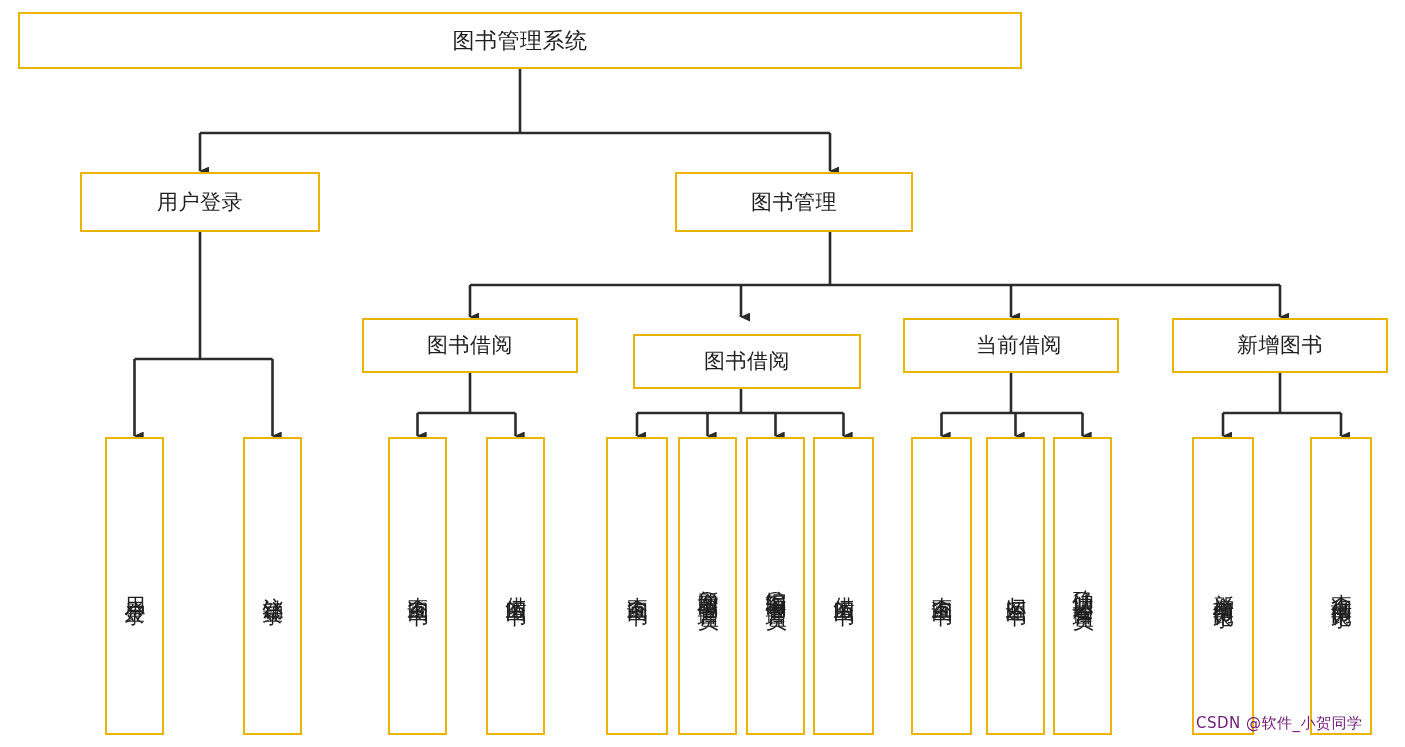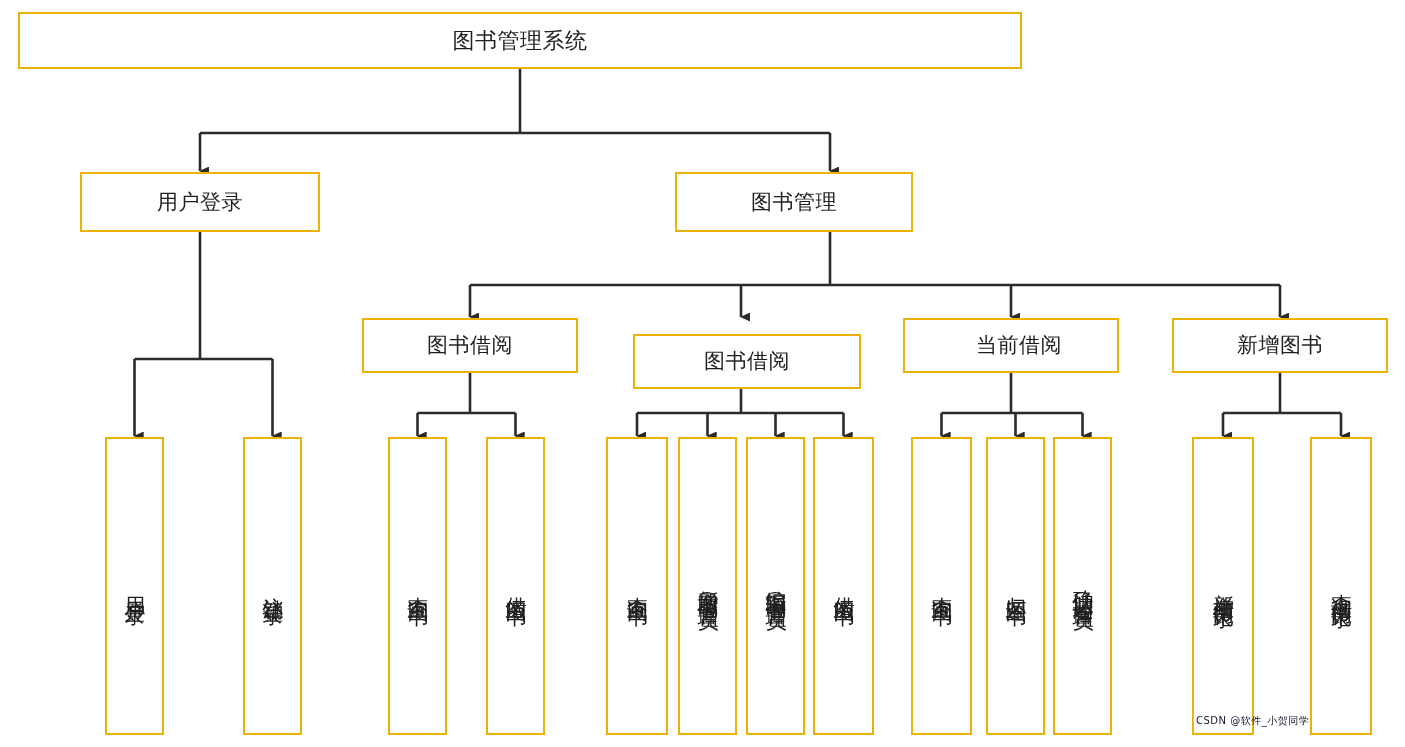--- a/index.html
+++ b/index.html
@@ -55,22 +55,22 @@
     text-orientation:upright;
     font-size:21px;
     letter-spacing:3px;
     line-height:1;
     max-height:100%;
   }
   #watermark{
     position:absolute;
     left:1196px;
     top:714px;
-    font-size:10px;
-    color:#0f172a;
+    font-size:15px;
+    color:#701a75;
     letter-spacing:0.5px;
     z-index:3;
     white-space:nowrap;
     font-family:"DejaVu Sans","Liberation Sans",sans-serif;
   }
 </style>
 </head>
 <body>
 
 <div id="canvas">

